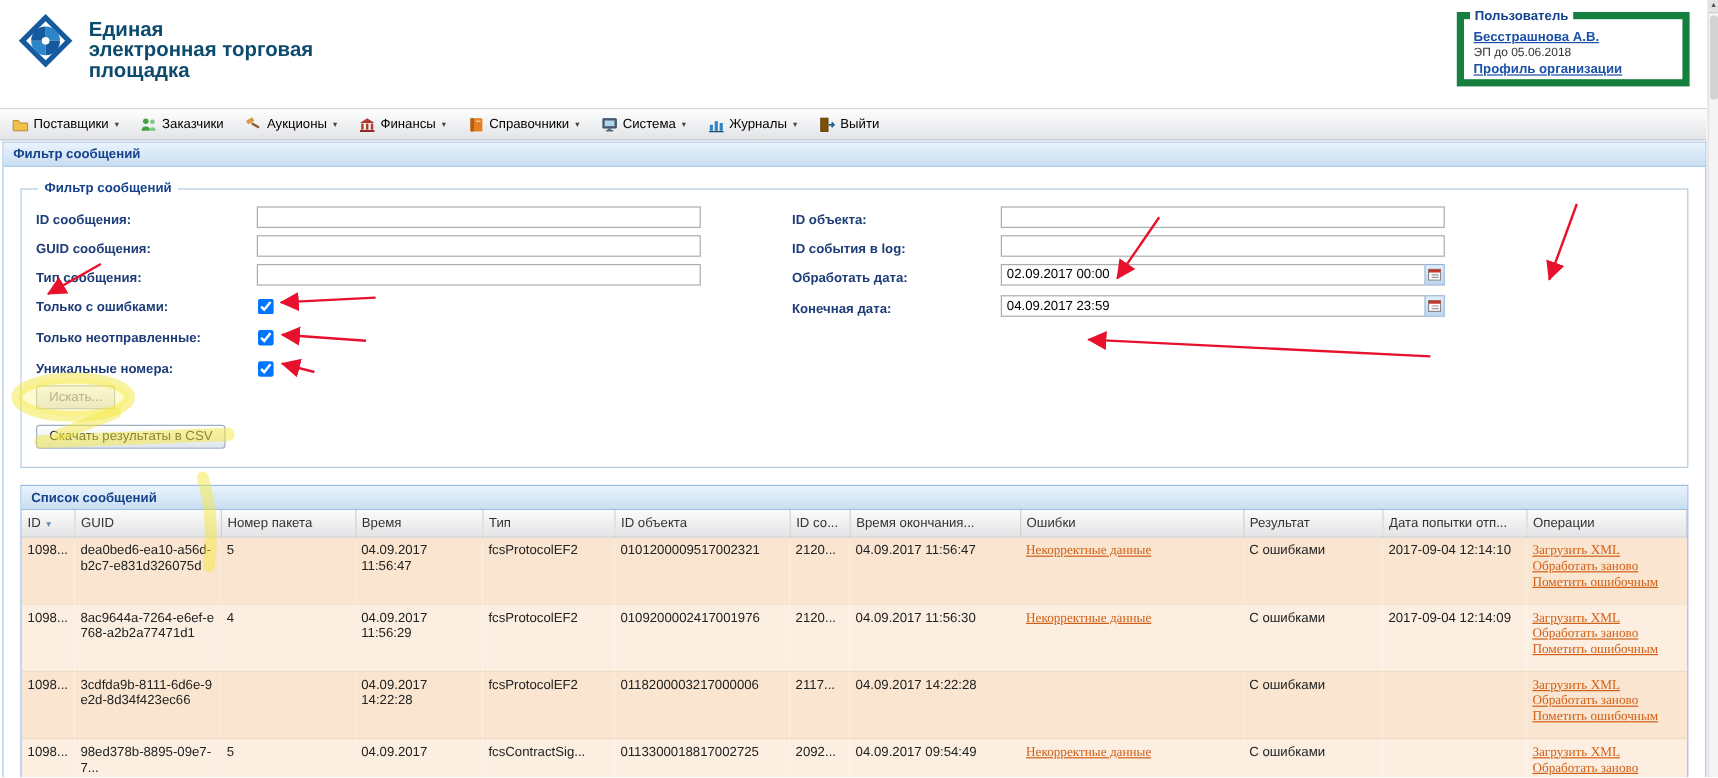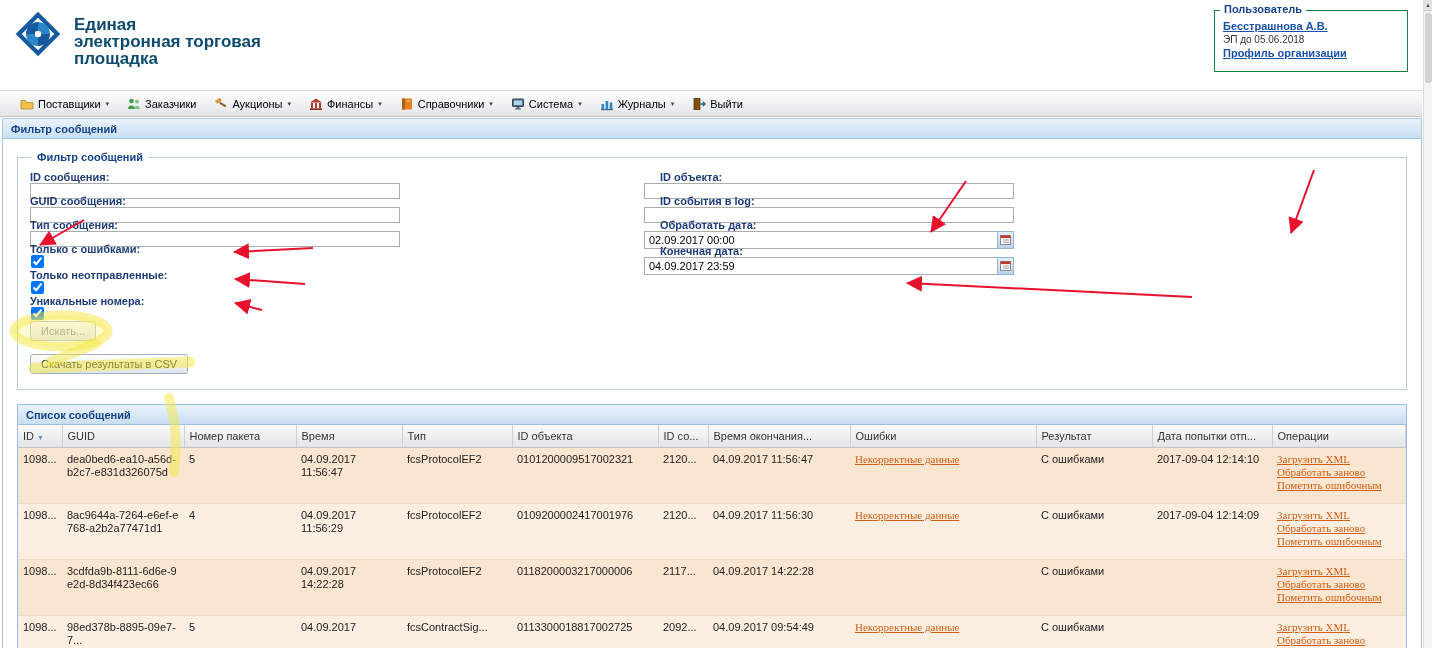--- a/index.html
+++ b/index.html
@@ -9,35 +9,35 @@
     font-family: "Liberation Sans", sans-serif; font-size: 11px; color:#222;
     background:#fff;
   }
 
   
   .top-header { position:absolute; top:0; left:0; right:10px; height:90px; background:#fff; }
   .logo-wrap { position:absolute; left:12px; top:8px; width:56px; height:56px; }
   .brand { position:absolute; left:74px; top:16px; color:#0c4a6e; font-weight:bold; font-size:17px; line-height:17px; }
   .user-box {
     position:absolute; right:14px; top:10px; width:194px; height:62px;
-    border:1px solid #15803d; background:#fff; padding:8px 8px 4px;
+    border:6px solid #15803d; background:#fff; padding:8px 8px 4px;
   }
   .user-box .legend {
     position:absolute; top:-8px; left:5px; background:#fff; padding:0 4px;
     color:#15428B; font-weight:bold;
   }
   .user-box a { display:block; color:#1A50A8; font-weight:bold; text-decoration:underline; cursor:pointer; line-height:14px; }
   .user-box .cert { color:#333; font-size:10px; line-height:13px; }
 
   
   .menu-bar {
     position:absolute; top:90px; left:0; right:10px; height:27px;
     background:linear-gradient(#FEFEFE,#E2E4E7);
     border-top:1px solid #D8D8D8; border-bottom:1px solid #BDC1C6;
-    display:flex; align-items:center; padding-left:20px; gap:18px;
+    display:flex; align-items:center; padding-left:10px; gap:18px;
   }
   .menu-item { display:flex; align-items:center; gap:4px; cursor:pointer; color:#000; white-space:nowrap; }
   .menu-item .arr { font-size:7px; color:#444; margin-left:1px; }
   .menu-item svg { display:block; }
 
   
   .main {
     position:absolute; top:118px; left:2px; right:10px; bottom:0;
     border:1px solid #A9C5E8; border-bottom:none; background:#fff;
   }
@@ -49,21 +49,21 @@
 
   
   fieldset.filter {
     margin:12px 14px 0; border:1px solid #B5CCE4; padding:8px 12px 12px;
     height:239px;
   }
   fieldset.filter legend { color:#15428B; font-weight:bold; padding:0 5px; margin-left:2px; }
   .filter-cols { display:flex; }
   .fcol-left { width:614px; }
   .fcol-right { flex:1; }
-  .frow { display:flex; align-items:flex-start; height:19px; margin-bottom:5px;flex-direction:column; }
+  .frow { display:flex; align-items:flex-end; height:19px; margin-bottom:5px; }
   .frow.cb { margin-bottom:7px; }
   .flabel { width:184px; font-weight:bold; color:#1E3C78; }
   .fcol-right .flabel { width:190px;padding-left:16px; }
   input.text {
     width:370px; height:18px; border:1px solid #A9ACB0; padding:1px 4px;
     font:11px "Liberation Sans", sans-serif; color:#000; background:#fff;
   }
   .trigger-wrap { display:flex; width:370px; }
   .trigger-wrap input.text { width:353px; border-right:none; }
   .trigger-btn {

